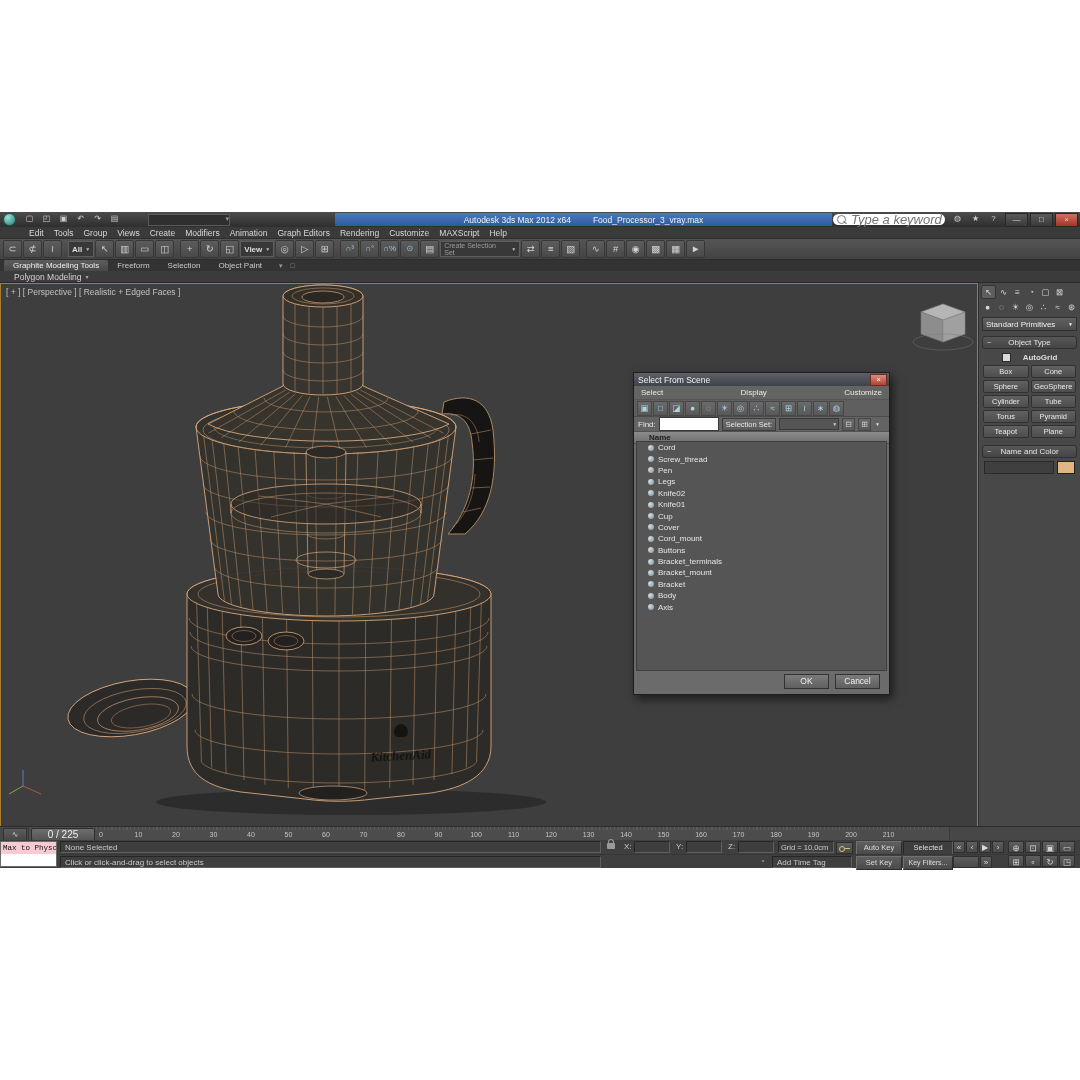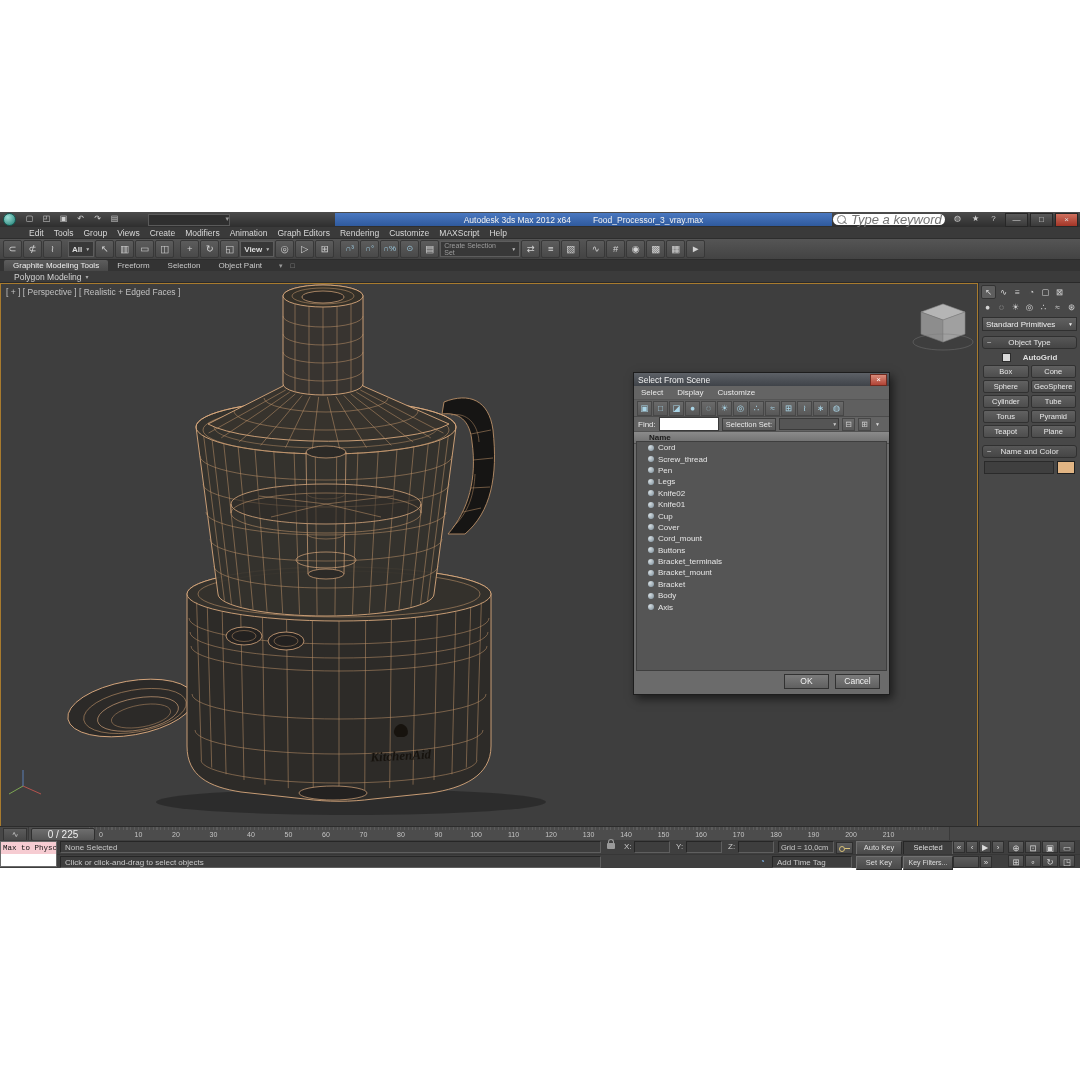--- a/index.html
+++ b/index.html
@@ -63,21 +63,21 @@
   .obj-grid{display:grid;grid-template-columns:1fr 1fr;gap:2px;padding:2px 4px;}
   .obj-btn{height:11px;line-height:11px;text-align:center;font-size:7.5px;color:#e8e8e8;background:linear-gradient(#616161,#4d4d4d);border:1px solid #313131;border-radius:2px;}
   .nc-row{display:flex;gap:3px;padding:3px 5px;}
   .nc-input{flex:1;height:11px;background:#3f3f3f;border:1px solid #2a2a2a;}
   .nc-swatch{width:16px;height:11px;border:1px solid #1f1f1f;}
 
   
   .dialog{position:absolute;left:633px;top:160px;width:255px;height:321px;background:#6b6b6b;border:1px solid #1d1d1d;box-shadow:3px 4px 9px rgba(0,0,0,.55);font-size:8.5px;color:#e8e8e8;}
   .dlg-title{position:relative;height:13px;background:linear-gradient(#5d6167,#3f4349);display:flex;align-items:center;padding-left:4px;font-size:8.5px;color:#f0f0f0;}
   .dlg-close{position:absolute;right:2px;top:1px;width:15px;height:10px;line-height:9px;text-align:center;background:linear-gradient(#d98b7a,#b04335);border:1px solid #702a1f;color:#fff;font-size:8px;}
-  .dlg-menu{height:13px;background:#646464;display:flex;align-items:center;border-bottom:1px solid #555;}
+  .dlg-menu{height:13px;background:#646464;display:flex;align-items:center;border-bottom:1px solid #555;justify-content:space-between;}
   .dlg-menu span{padding:0 7px;font-size:8px;}
   .dlg-tools{height:16px;background:#5f5f5f;border-bottom:1px solid #4b4b4b;display:flex;align-items:center;gap:1px;padding-left:3px;}
   .dti{width:13px;height:13px;line-height:13px;text-align:center;font-size:8.5px;color:#a9d4e6;background:linear-gradient(#6a6a6a,#585858);border:1px solid #474747;}
   .dlg-find{height:14px;background:#636363;display:flex;align-items:center;gap:3px;padding-left:4px;border-bottom:1px solid #525252;font-size:8px;}
   .find-in{width:54px;height:10px;background:#fff;border:1px solid #393939;}
   .ssbtn{height:11px;line-height:11px;padding:0 3px;background:linear-gradient(#6e6e6e,#595959);border:1px solid #3c3c3c;font-size:7.5px;}
   .ssdd{width:58px;height:10px;background:#555;border:1px solid #3a3a3a;position:relative;}
   .ssdd i{position:absolute;right:1px;top:2px;font-size:5px;color:#ccc;}
   .fic{width:11px;height:11px;line-height:11px;text-align:center;font-size:8px;color:#cfcfcf;background:linear-gradient(#6a6a6a,#585858);border:1px solid #474747;}
   .colcaret{font-size:5px;color:#ddd;margin-left:1px;}

